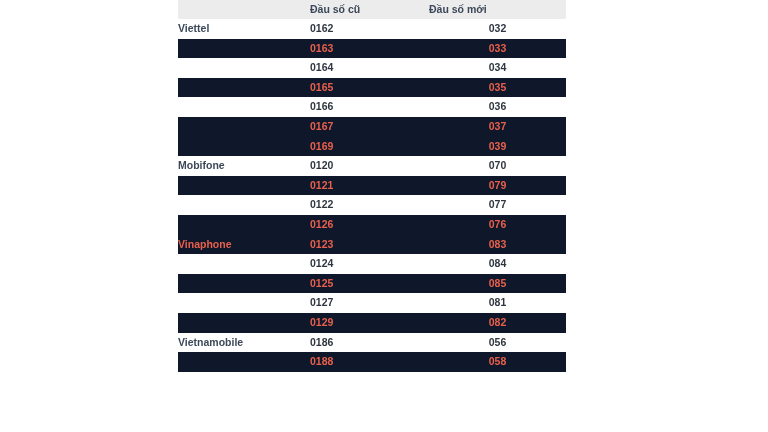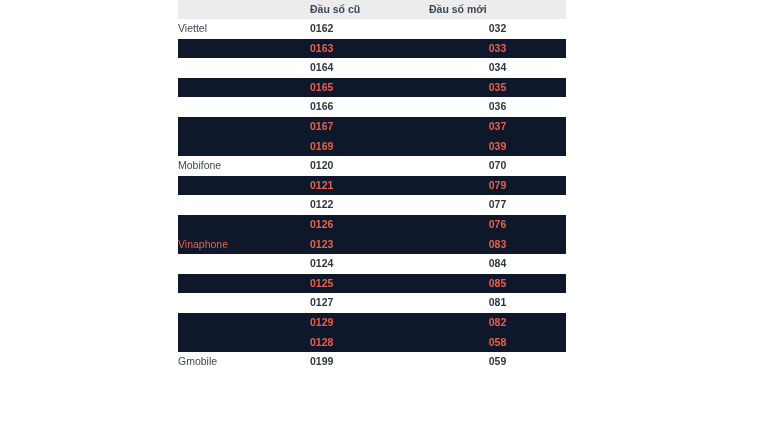--- a/index.html
+++ b/index.html
@@ -66,21 +66,21 @@
   th.th-carrier { padding-left: 8px; }
   th.th-old     { padding-left: 9px; }
   th.th-new     { padding-left: 10px; }
 
   
   tbody tr.row-white { background: #ffffff; }
   tbody tr.row-gray  { background: #0f172a; }
 
   td.cell-carrier {
     padding-left: 8px;
-    font-weight: normal;
+    font-weight: bold;
     color: #3c4858;
   }
   td.cell-old {
     padding-left: 9px;
     font-weight: bold;
     color: #2f3640;
   }
   td.cell-new {
     padding-left: 10px;
     font-weight: bold;
@@ -187,26 +187,26 @@
           <tr class="row-white">
             <td class="cell-carrier"></td>
             <td class="cell-old">0127</td>
             <td class="cell-new">081</td>
           </tr>
           <tr class="row-gray">
             <td class="cell-carrier"></td>
             <td class="cell-old">0129</td>
             <td class="cell-new">082</td>
           </tr>
-          <tr class="row-gray">
-            <td class="cell-carrier"></td>
-            <td class="cell-old">0128</td>
+          <tr class="row-white">
+            <td class="cell-carrier">Vietnamobile</td>
+            <td class="cell-old">0186</td>
+            <td class="cell-new">056</td>
+          </tr>
+          <tr class="row-gray">
+            <td class="cell-carrier"></td>
+            <td class="cell-old">0188</td>
             <td class="cell-new">058</td>
-          </tr>
-          <tr class="row-white">
-            <td class="cell-carrier">Gmobile</td>
-            <td class="cell-old">0199</td>
-            <td class="cell-new">059</td>
           </tr>
         </tbody>
     </table>
   </div>
 </div>
 
 </body></html>

